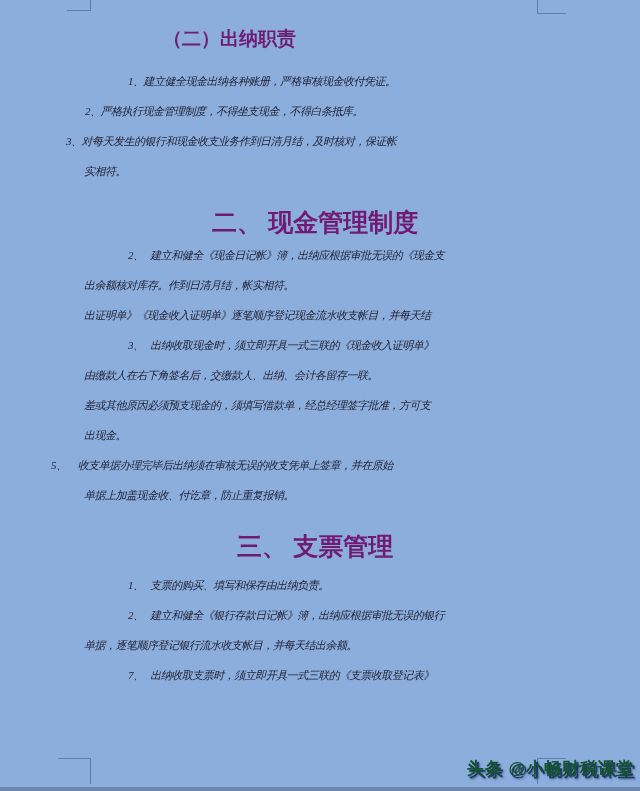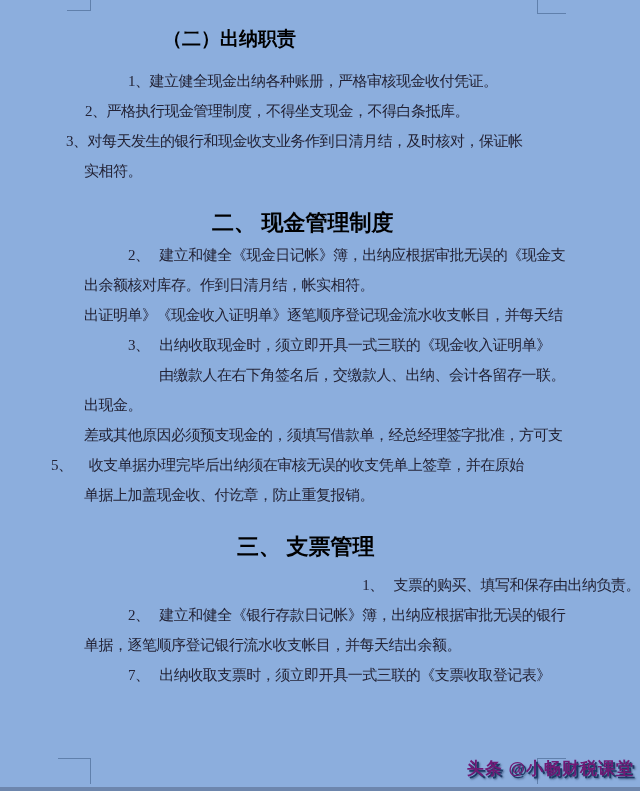--- a/index.html
+++ b/index.html
@@ -10,48 +10,49 @@
     background: #8caedd;
     font-family: "Liberation Serif", "DejaVu Serif", serif;
   }
   
   #doc {
     position: absolute; left: 0; top: 0; width: 640px; height: 791px;
     padding-top: 22px; box-sizing: border-box;
     color: #232336;
   }
   .doc-line {
-    font-size: 15px;
+    font-size: 11px;
     letter-spacing: -0.5px;
     line-height: 30px; height: 30px;
     white-space: pre;
+    font-style: italic;
   }
   .doc-heading {
     font-weight: bold;
-    color: #000000;
+    color: #701a75;
     line-height: 34px; height: 34px;
     white-space: pre;
   }
   .doc-heading.lv1 { font-size: 19px; }
-  .doc-heading.lv2 { font-size: 22px; }
+  .doc-heading.lv2 { font-size: 25px; }
   
   .crop { position: absolute; pointer-events: none; }
   .crop-tl { left: 67px; top: 0;    width: 23px; height: 10px; border-right: 1px solid #6080ac; border-bottom: 1px solid #6080ac; }
   .crop-tr { left: 537px; top: 0;   width: 28px; height: 13px; border-left: 1px solid #6080ac;  border-bottom: 1px solid #6080ac; }
   .crop-bl { left: 58px; top: 758px; width: 32px; height: 25px; border-right: 1px solid #6080ac; border-top: 1px solid #6080ac; }
   .crop-br { left: 537px; top: 758px; width: 28px; height: 25px; border-left: 1px solid #6080ac; border-top: 1px solid #6080ac; }
   
   #watermark {
     position: absolute;
     top: 757px; right: 6px;
     font-family: "Liberation Sans", "DejaVu Sans", sans-serif;
     font-weight: bold;
     font-size: 17px;
     letter-spacing: 1px;
-    color: #701a75;
+    color: #14532d;
     text-shadow: 2px 2px 0 #1d3a66, 3px 3px 2px rgba(20,40,75,0.6);
     white-space: pre;
   }
   
   #bottom-strip {
     position: absolute; left: 0; bottom: 0; width: 640px; height: 4px;
     background: #6d86ad;
   }
 </style>
 </head>
@@ -61,27 +62,27 @@
     <div class="doc-heading lv1" style="margin-top: 0px; margin-left: 163px;">（二）出纳职责</div>
     <div class="doc-line" style="margin-top: 10px; margin-left: 128px;">1、建立健全现金出纳各种账册，严格审核现金收付凭证。</div>
     <div class="doc-line" style="margin-top: 0px; margin-left: 85px;">2、严格执行现金管理制度，不得坐支现金，不得白条抵库。</div>
     <div class="doc-line" style="margin-top: 0px; margin-left: 66px;">3、对每天发生的银行和现金收支业务作到日清月结，及时核对，保证帐</div>
     <div class="doc-line" style="margin-top: 0px; margin-left: 84px;">实相符。</div>
     <div class="doc-heading lv2" style="margin-top: 20px; margin-left: 212px;">二、 现金管理制度</div>
     <div class="doc-line" style="margin-top: 0px; margin-left: 128px;">2、   建立和健全《现金日记帐》簿，出纳应根据审批无误的《现金支</div>
     <div class="doc-line" style="margin-top: 0px; margin-left: 84px;">出余额核对库存。作到日清月结，帐实相符。</div>
     <div class="doc-line" style="margin-top: 0px; margin-left: 84px;">出证明单》《现金收入证明单》逐笔顺序登记现金流水收支帐目，并每天结</div>
     <div class="doc-line" style="margin-top: 0px; margin-left: 128px;">3、   出纳收取现金时，须立即开具一式三联的《现金收入证明单》</div>
-    <div class="doc-line" style="margin-top: 0px; margin-left: 84px; text-align: center;">由缴款人在右下角签名后，交缴款人、出纳、会计各留存一联。</div>
+    <div class="doc-line" style="margin-top: 0px; margin-left: 84px;">由缴款人在右下角签名后，交缴款人、出纳、会计各留存一联。</div>
+    <div class="doc-line" style="margin-top: 0px; margin-left: 84px;">差或其他原因必须预支现金的，须填写借款单，经总经理签字批准，方可支</div>
     <div class="doc-line" style="margin-top: 0px; margin-left: 84px;">出现金。</div>
-    <div class="doc-line" style="margin-top: 0px; margin-left: 84px;">差或其他原因必须预支现金的，须填写借款单，经总经理签字批准，方可支</div>
     <div class="doc-line" style="margin-top: 0px; margin-left: 51px;">5、     收支单据办理完毕后出纳须在审核无误的收支凭单上签章，并在原始</div>
     <div class="doc-line" style="margin-top: 0px; margin-left: 84px;">单据上加盖现金收、付讫章，防止重复报销。</div>
     <div class="doc-heading lv2" style="margin-top: 20px; margin-left: 237px;">三、 支票管理</div>
-    <div class="doc-line" style="margin-top: 6px; margin-left: 128px; text-align: right;">1、   支票的购买、填写和保存由出纳负责。</div>
+    <div class="doc-line" style="margin-top: 6px; margin-left: 128px;">1、   支票的购买、填写和保存由出纳负责。</div>
     <div class="doc-line" style="margin-top: 0px; margin-left: 128px;">2、   建立和健全《银行存款日记帐》簿，出纳应根据审批无误的银行</div>
     <div class="doc-line" style="margin-top: 0px; margin-left: 84px;">单据，逐笔顺序登记银行流水收支帐目，并每天结出余额。</div>
     <div class="doc-line" style="margin-top: 0px; margin-left: 128px;">7、   出纳收取支票时，须立即开具一式三联的《支票收取登记表》</div>
   </div>
 
 <div class="crop crop-tl"></div>
 <div class="crop crop-tr"></div>
 <div class="crop crop-bl"></div>
 <div class="crop crop-br"></div>
 

